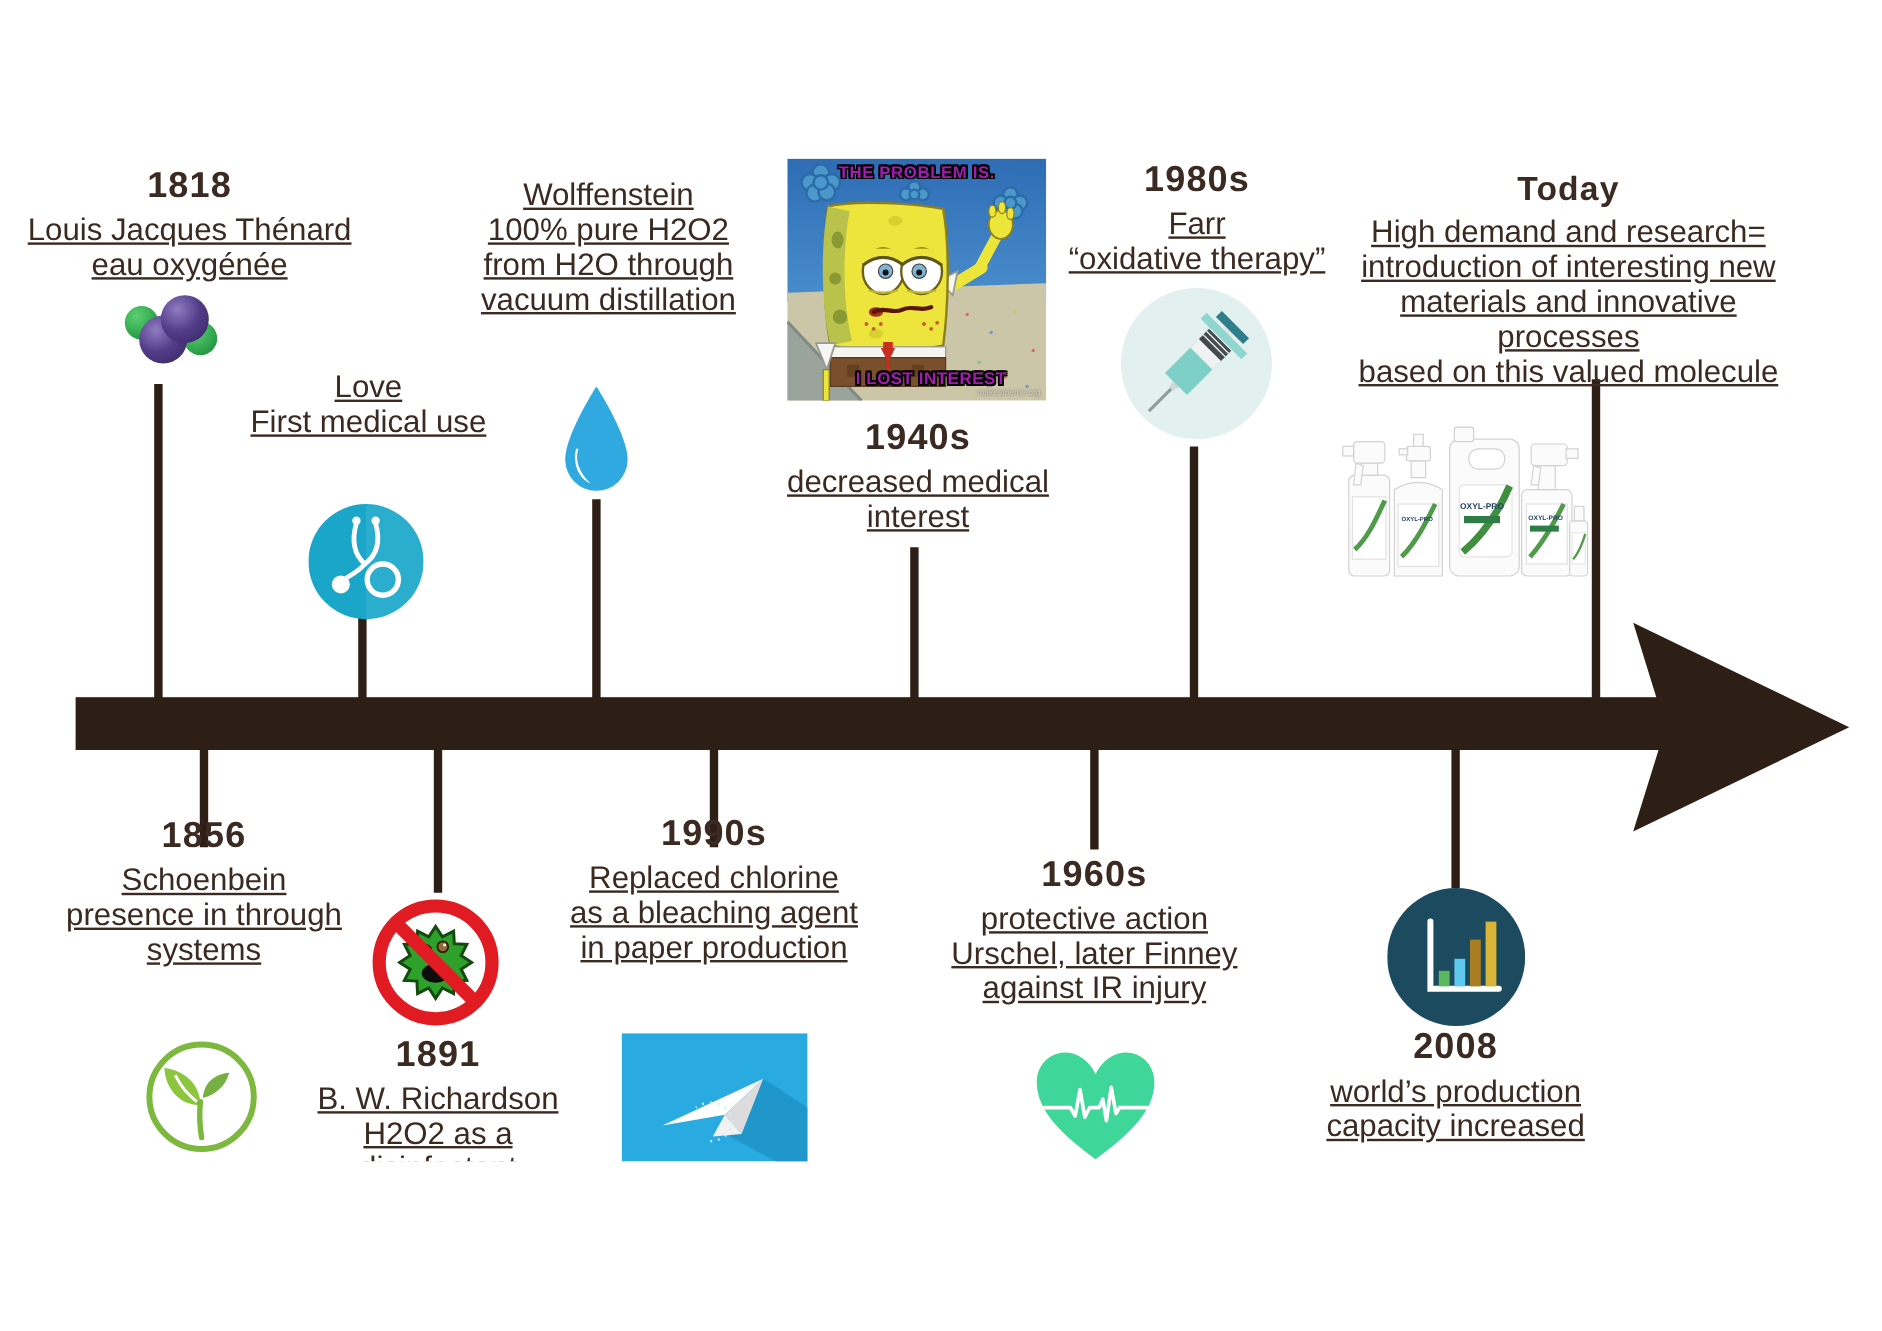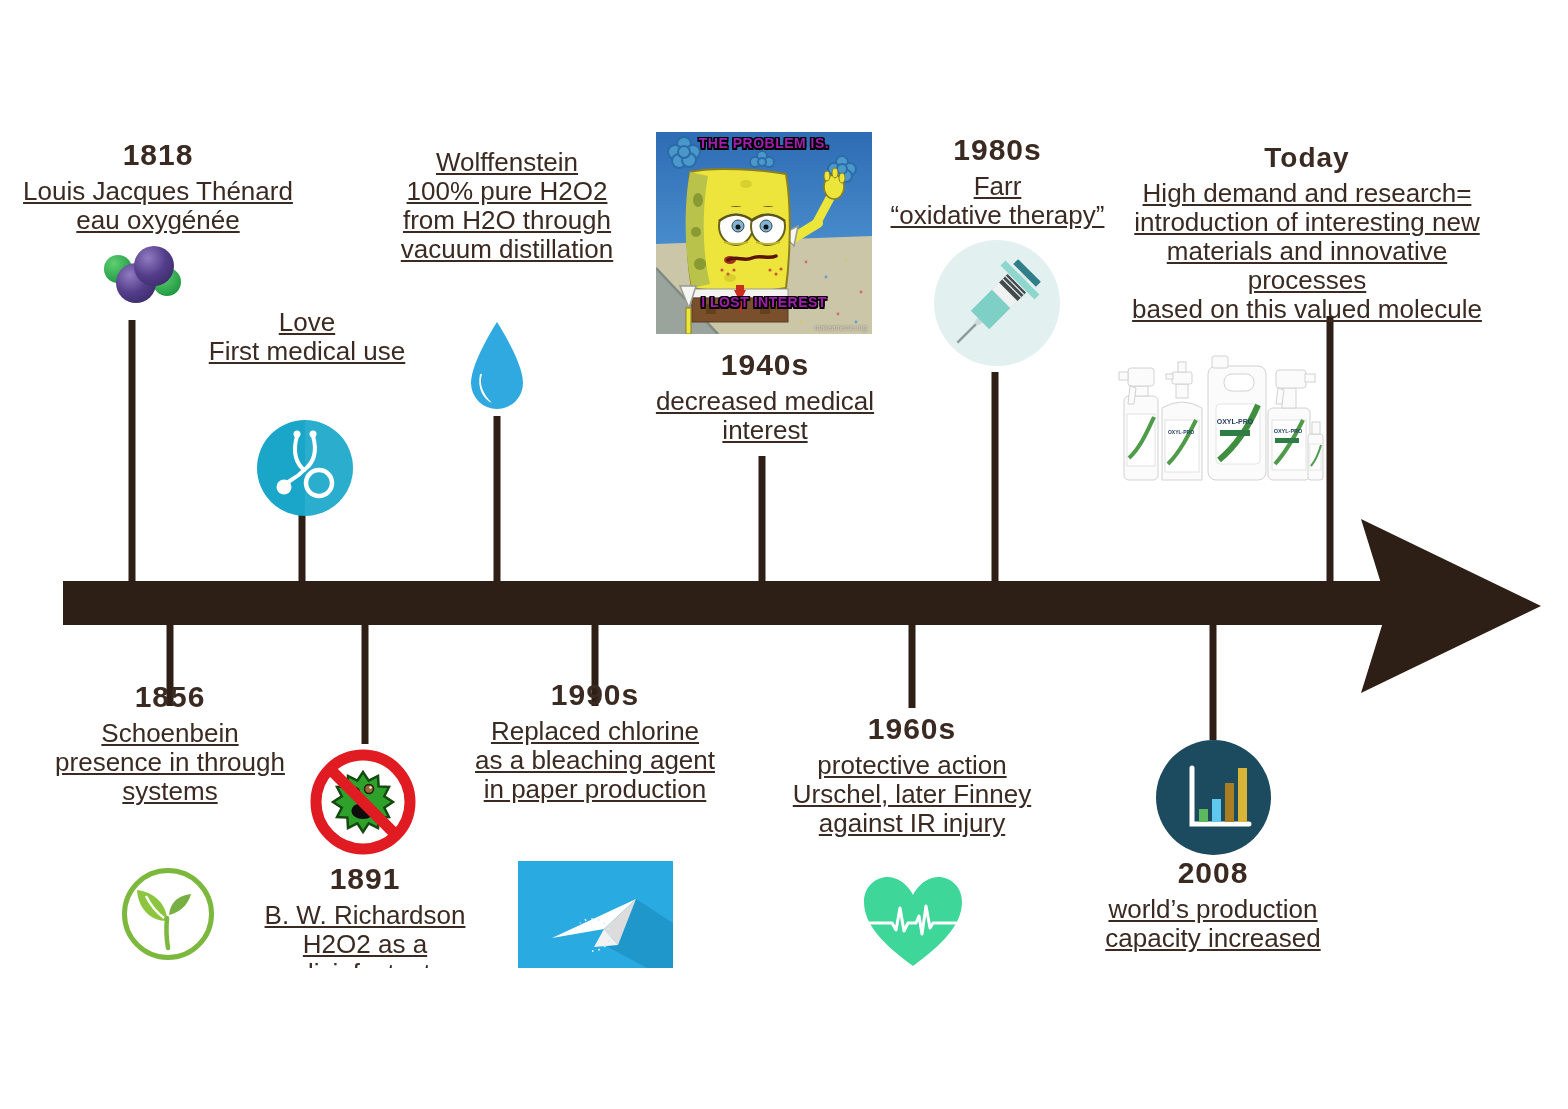--- a/index.html
+++ b/index.html
@@ -10,21 +10,21 @@
   .ev .year{font-size:30px;font-weight:bold;letter-spacing:1px;margin-bottom:5px;}
   .ev .line{font-size:26px;line-height:29px;text-decoration:underline;}
   svg{display:block;}
   
   .meme{position:absolute;left:656px;top:132px;width:216px;height:202px;overflow:hidden;}
   .meme-text{position:absolute;width:100%;text-align:center;color:#a21caf;font-weight:bold;
              font-family:"Liberation Sans",sans-serif;font-size:14px;letter-spacing:.5px;
              text-shadow:-1.5px -1.5px 0 #000,1.5px -1.5px 0 #000,-1.5px 1.5px 0 #000,
                          1.5px 1.5px 0 #000,0 -1.5px 0 #000,0 1.5px 0 #000,-1.5px 0 0 #000,1.5px 0 0 #000;}
   .meme-top{top:3px;}
-  .meme-bottom{bottom:24px;}
+  .meme-bottom{bottom:11px;padding-left:12px;}
   .meme-mark{position:absolute;right:5px;bottom:3px;font-size:7px;color:#d8d2bf;
              text-shadow:0 0 2px #555;}
 </style>
 </head>
 <body>
 
 <div class="canvas">
 
   <svg class="abs" style="left:0;top:0" width="1568" height="1109" viewBox="0 0 1568 1109">
     <g stroke="#2d1e16" stroke-width="7">

